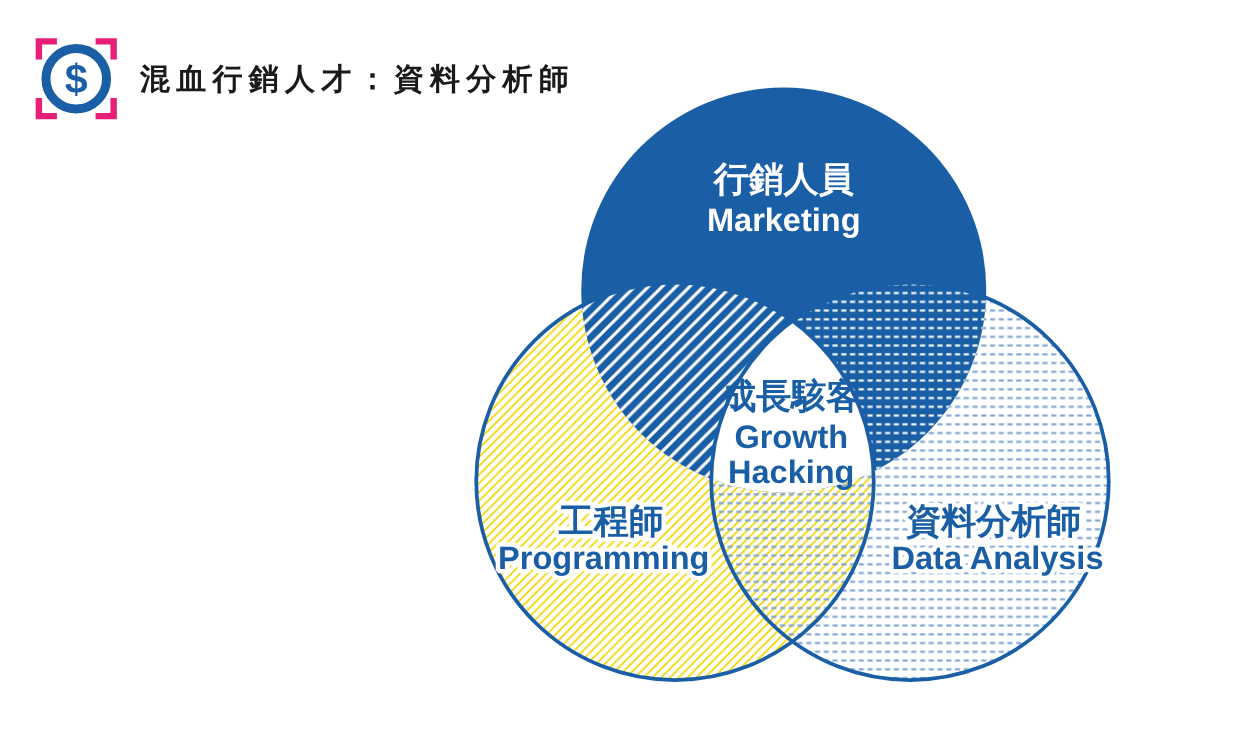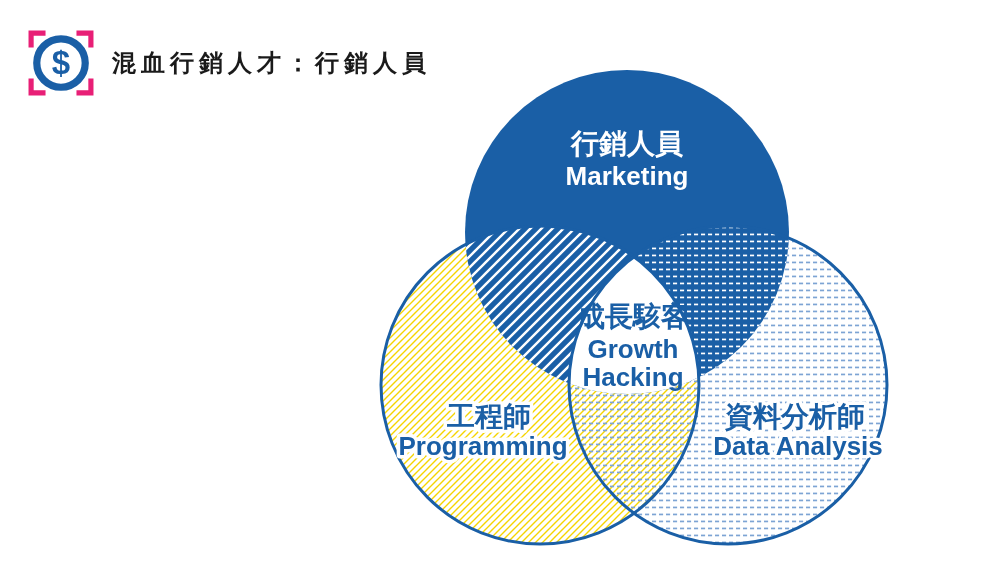--- a/index.html
+++ b/index.html
@@ -71,21 +71,21 @@
     <svg class="logo-icon" viewBox="0 0 64 64" aria-hidden="true">
       <g>
         <path d="M3,17 L3,3 L17,3" fill="none" stroke="#e81f76" stroke-width="5"></path>
         <path d="M47,3 L61,3 L61,17" fill="none" stroke="#e81f76" stroke-width="5"></path>
         <path d="M61,47 L61,61 L47,61" fill="none" stroke="#e81f76" stroke-width="5"></path>
         <path d="M17,61 L3,61 L3,47" fill="none" stroke="#e81f76" stroke-width="5"></path>
       </g>
       <circle cx="32" cy="32" r="23.5" fill="#ffffff" stroke="#1a5fa6" stroke-width="7"></circle>
       <text x="32" y="43" font-size="32" font-weight="bold" fill="#1a5fa6">$</text>
     </svg>
-    <h1 class="page-title">混血行銷人才：行銷人員</h1>
+    <h1 class="page-title">混血行銷人才：資料分析師</h1>
   </div>
 
   <svg class="venn-svg" viewBox="0 0 1000 584">
     <defs>
       <pattern id="hatchYellow" width="7" height="7" patternUnits="userSpaceOnUse">
         <path d="M-1,1 L1,-1 M0,7 L7,0 M6,8 L8,6" stroke="#f5d400" stroke-width="1.4" fill="none"></path>
       </pattern>
       <pattern id="stripesWhite" width="11" height="11" patternUnits="userSpaceOnUse">
         <path d="M-2,2 L2,-2 M0,11 L11,0 M9,13 L13,9" stroke="#ffffff" stroke-width="2.4" fill="none"></path>
       </pattern>

